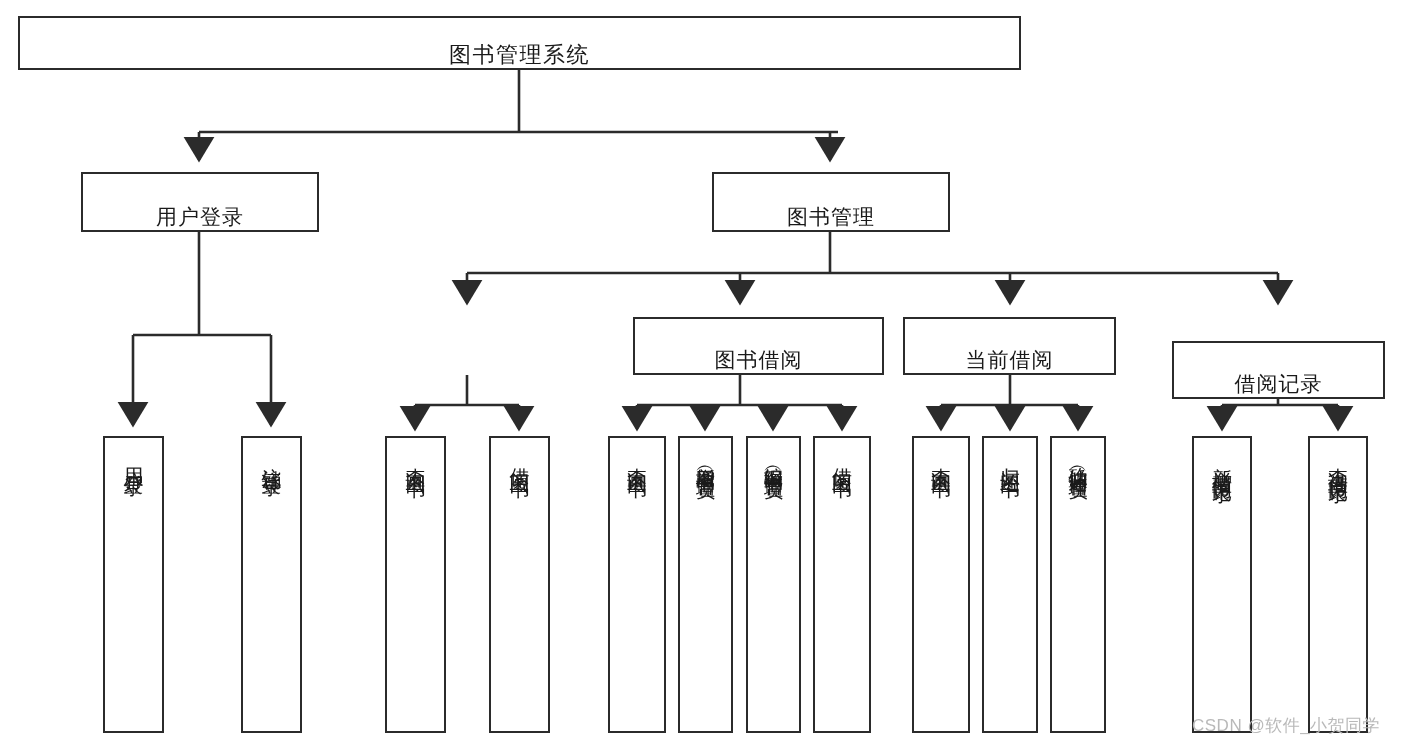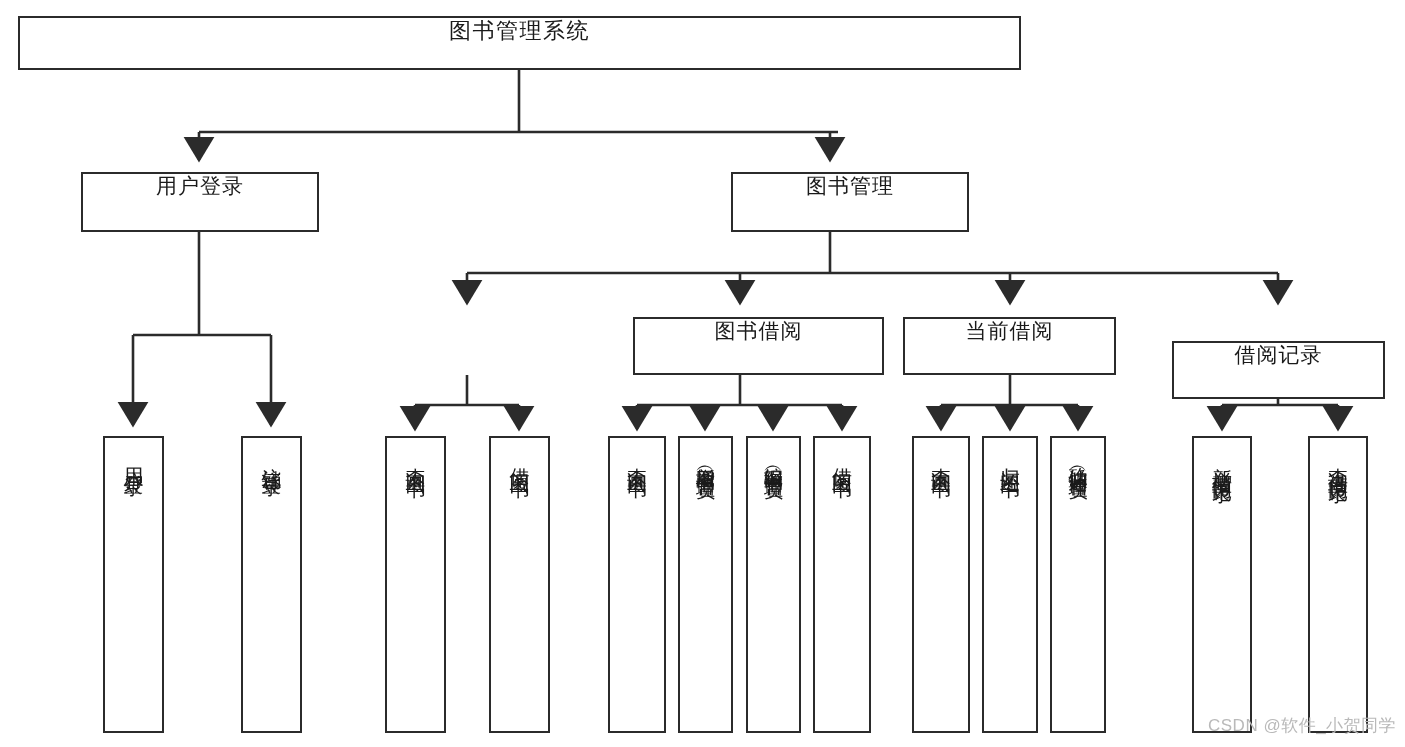--- a/index.html
+++ b/index.html
@@ -25,21 +25,21 @@
     width: 1405px;
     height: 747px;
     pointer-events: none;
   }
   .node {
     position: absolute;
     box-sizing: border-box;
     background: #ffffff;
     border: 2px solid #2b2b2b;
     display: flex;
-    align-items: flex-start;
+    align-items: flex-end;
     justify-content: center;
     color: #1a1a1a;
   }
   .node-label {
     display: block;
     text-align: center;
     line-height: 1.18;
     white-space: nowrap;
   }
   
@@ -69,21 +69,20 @@
     font-size: 19px;
     letter-spacing: 2px;
   }
   .watermark {
     position: absolute;
     font-size: 17px;
     color: #b9b9b9;
     white-space: nowrap;
     letter-spacing: 0.5px;
     pointer-events: none;
-    padding-left: 16px;
   }
 </style>
 </head>
 <body>
 
 <div id="diagram-root">
 
   <svg id="edge-layer" viewBox="0 0 1405 747" width="1405" height="747" xmlns="http://www.w3.org/2000/svg">
     <defs>
       <marker id="arrow" viewBox="0 0 10 12" refX="9" refY="6" markerWidth="10" markerHeight="12" orient="auto-start-reverse">
@@ -135,21 +134,21 @@
   </svg>
 
   <div class="node horiz root" style="left:18px; top:16px; width:1003px; height:54px;">
     <span class="node-label">图书管理系统</span>
   </div>
 
   <div class="node horiz" style="left:81px; top:172px; width:238px; height:60px;">
     <span class="node-label">用户登录</span>
   </div>
 
-  <div class="node horiz" style="left:712px; top:172px; width:238px; height:60px;margin-left:19px;">
+  <div class="node horiz" style="left:712px; top:172px; width:238px; height:60px;">
     <span class="node-label">图书管理</span>
   </div>
 
 
   <div class="node horiz" style="left:633px; top:317px; width:251px; height:58px;">
     <span class="node-label">图书借阅</span>
   </div>
 
   <div class="node horiz" style="left:903px; top:317px; width:213px; height:58px;">
     <span class="node-label">当前借阅</span>

